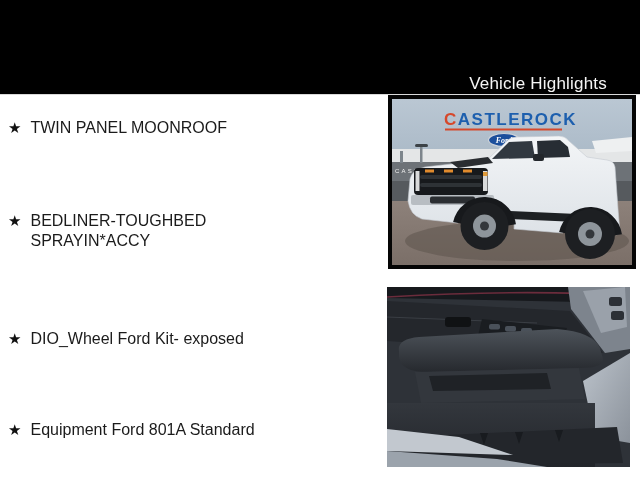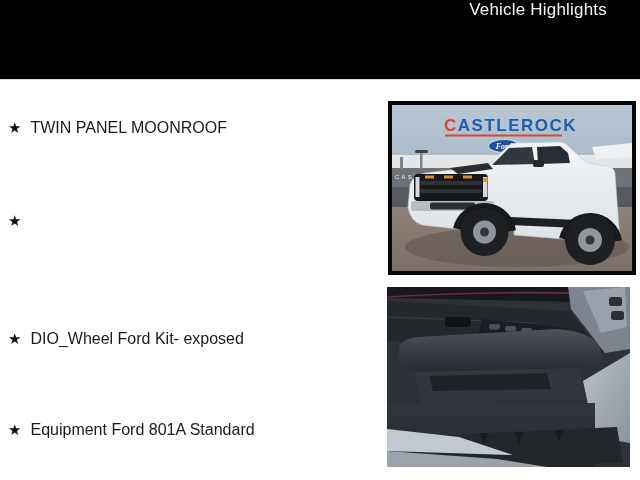--- a/index.html
+++ b/index.html
@@ -3,23 +3,23 @@
 <meta charset="utf-8">
 <style>
   html,body{margin:0;padding:0;}
   body{
     width:640px;height:480px;position:relative;overflow:hidden;
     background:#ffffff;
     font-family:"Liberation Sans", sans-serif;
   }
   
   .header{
-    position:absolute;left:0;top:0;width:640px;height:80px;
+    position:absolute;left:0;top:0;width:640px;height:95px;
     background:#000000;
-    display:flex;align-items:flex-start;justify-content:flex-end;
+    display:flex;align-items:flex-end;justify-content:flex-end;
     box-sizing:border-box;padding-right:33px;
     border-bottom:1px solid #d9d9d9;
   }
   .header-title{
     color:#f5f5f5;font-size:17px;letter-spacing:0.2px;
   }
   
   .hl-item{
     position:absolute;left:8px;display:flex;align-items:flex-start;
   }
@@ -29,21 +29,21 @@
   .hl-text{
     font-size:16px;line-height:20px;color:#1b1b1b;max-width:262px;
     white-space:pre-line;
   }
   .hl-1{top:118px;}
   .hl-2{top:211px;}
   .hl-3{top:329px;}
   .hl-4{top:420px;}
   
   .photo-ext{
-    position:absolute;left:388px;top:101px;width:248px;height:174px;
+    position:absolute;left:388px;top:95px;width:248px;height:174px;
     box-sizing:border-box;border:4px solid #050505;background:#a9b9c7;
   }
   .photo-int{
     position:absolute;left:387px;top:287px;width:243px;height:180px;
     background:#2e3238;
   }
   .photo-ext svg,.photo-int svg{display:block;}
 </style>
 </head>
 <body>
@@ -51,20 +51,22 @@
 <div class="header">
   <span class="header-title">Vehicle Highlights</span>
 </div>
 
 <div class="hl-item hl-1">
   <span class="hl-star">★</span>
   <span class="hl-text">TWIN PANEL MOONROOF</span>
 </div>
 <div class="hl-item hl-2">
   <span class="hl-star">★</span>
+  <span class="hl-text">BEDLINER-TOUGHBED
+SPRAYIN*ACCY</span>
 </div>
 <div class="hl-item hl-3">
   <span class="hl-star">★</span>
   <span class="hl-text">DIO_Wheel Ford Kit- exposed</span>
 </div>
 <div class="hl-item hl-4">
   <span class="hl-star">★</span>
   <span class="hl-text">Equipment Ford 801A Standard</span>
 </div>
 

